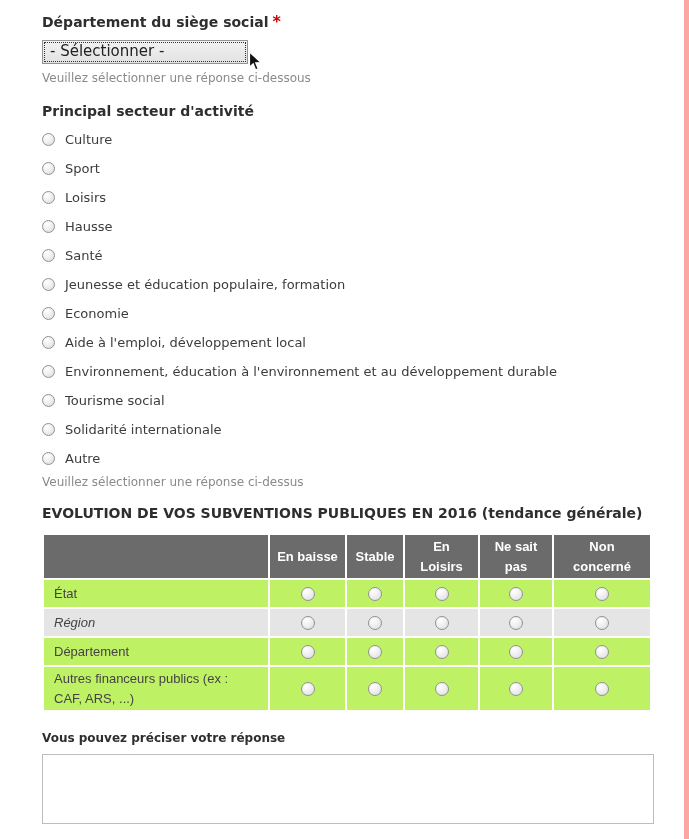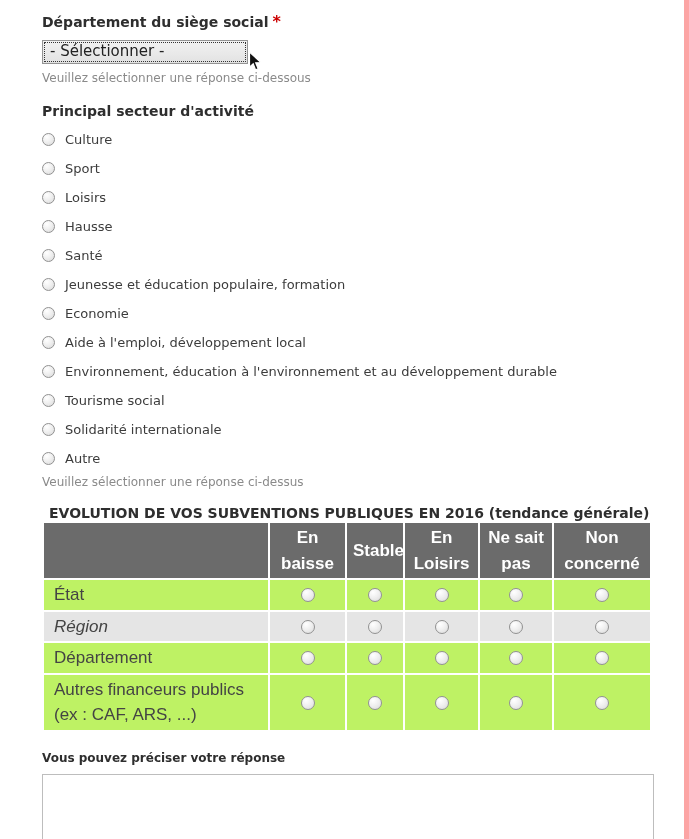--- a/index.html
+++ b/index.html
@@ -38,28 +38,29 @@
   .options { margin-top:6px;text-align:right; }
   .opt { display:flex; align-items:center; height:29px; }
   .radio {
     width:13px; height:13px; border-radius:50%;
     border:1px solid #919191;
     background:radial-gradient(circle at 35% 28%, #ffffff 0%, #f0f0f0 45%, #d9d9d9 100%);
     flex:0 0 auto;
   }
   .opt-label { margin-left:10px; font-size:13px; color:#3c3c3c; }
 
-  .table-title { margin-top:16px; font-size:14px; font-weight:bold; color:#2e2e2e;margin-left:7px; }
+  .table-title { margin-top:16px; font-size:14px; font-weight:bold; color:#2e2e2e; }
 
   table.matrix {
+    margin-top:12px;
     width:608px;
     border-collapse:collapse;
     table-layout:fixed;
     font-family:"Liberation Sans", sans-serif;
-    font-size:17px;
+    font-size:13px;
   }
   table.matrix th, table.matrix td { border:2px solid #fff; }
   table.matrix th {
     background:#6b6b6b; color:#fff; font-weight:bold;
     height:44px; text-align:center; vertical-align:middle;
     padding:2px 6px; line-height:1.5;
   }
   table.matrix td { height:29px; vertical-align:middle; }
   table.matrix tr.alt-dark td { background:#bef264; }
   table.matrix tr.alt-light td { background:#e5e5e5;font-style:italic; }

